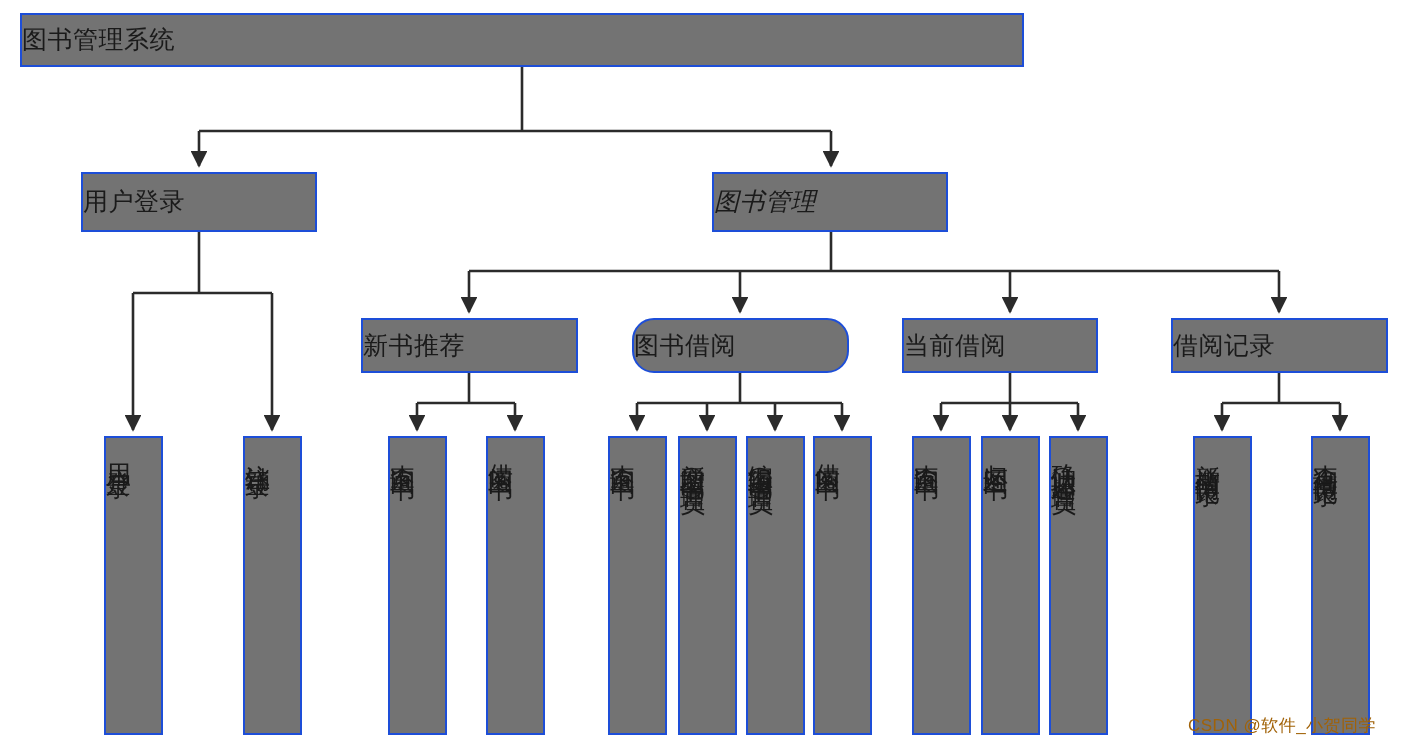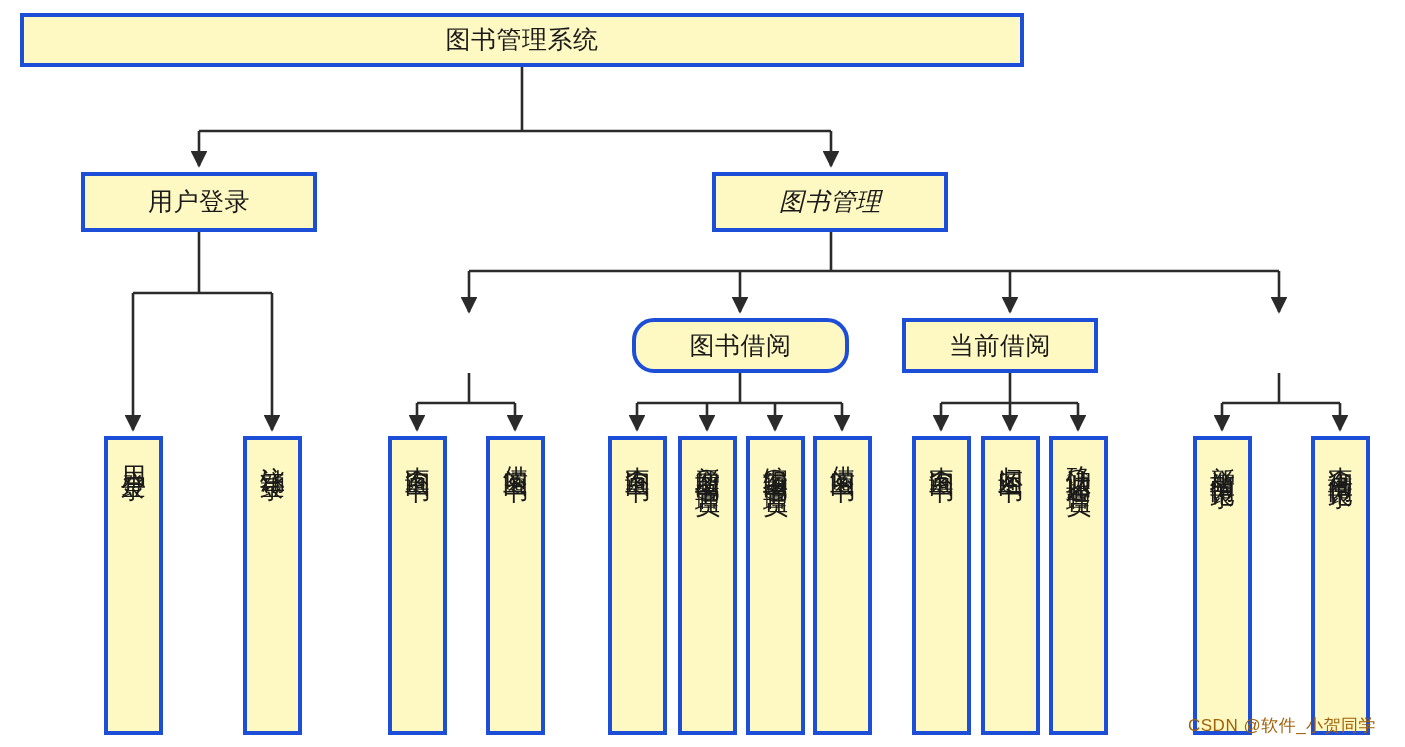--- a/index.html
+++ b/index.html
@@ -14,25 +14,24 @@
   #diagram-root {
     position: relative;
     width: 1405px;
     height: 747px;
     background: #ffffff;
     overflow: hidden;
   }
   .node {
     position: absolute;
     box-sizing: border-box;
-    background: #fef9c3;
-    border: 4px solid #1d4ed8;
+    background: #737373;
+    border: 2px solid #1d4ed8;
     display: flex;
     align-items: center;
-    justify-content: center;
     color: #1a1a1a;
   }
   .node-label {
     display: block;
     text-align: center;
     line-height: 1.18;
     letter-spacing: 0.5px;
   }
   
   .node.horiz .node-label {
@@ -133,26 +132,32 @@
     <span class="node-label">图书管理系统</span>
   </div>
 
   <div class="node horiz" style="left:81px; top:172px; width:236px; height:60px;">
     <span class="node-label">用户登录</span>
   </div>
   <div class="node horiz" style="left:712px; top:172px; width:236px; height:60px;font-style:italic;">
     <span class="node-label">图书管理</span>
   </div>
 
+  <div class="node horiz" style="left:361px; top:318px; width:217px; height:55px;">
+    <span class="node-label">新书推荐</span>
+  </div>
   <div class="node horiz" style="left:632px; top:318px; width:217px; height:55px;border-radius:22px;">
     <span class="node-label">图书借阅</span>
   </div>
   <div class="node horiz" style="left:902px; top:318px; width:196px; height:55px;">
     <span class="node-label">当前借阅</span>
   </div>
+  <div class="node horiz" style="left:1171px; top:318px; width:217px; height:55px;">
+    <span class="node-label">借阅记录</span>
+  </div>
 
   <div class="node vert" style="left:104px; top:436px; width:59px; height:299px;">
     <span class="node-label">用户登录</span>
   </div>
   <div class="node vert" style="left:243px; top:436px; width:59px; height:299px;">
     <span class="node-label">注销登录</span>
   </div>
 
   <div class="node vert" style="left:388px; top:436px; width:59px; height:299px;">
     <span class="node-label">查询图书</span>

